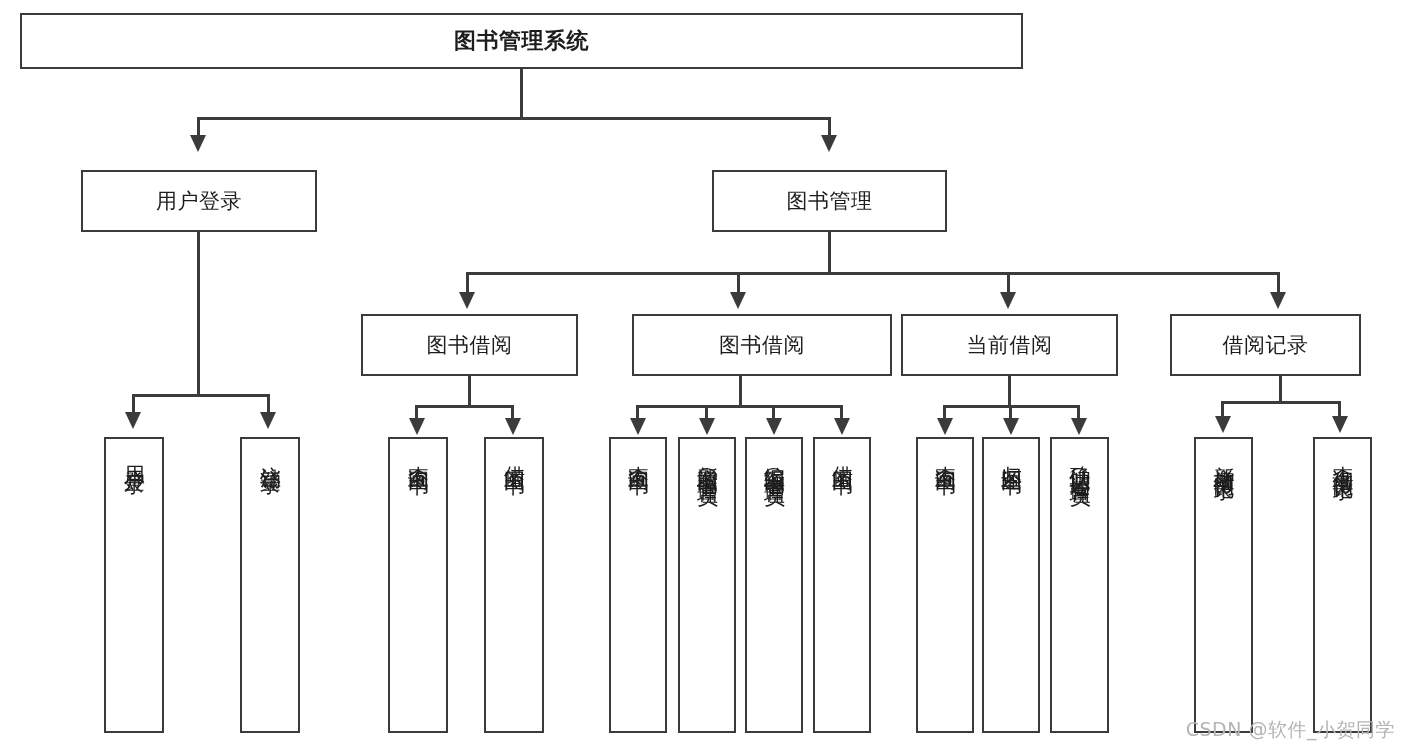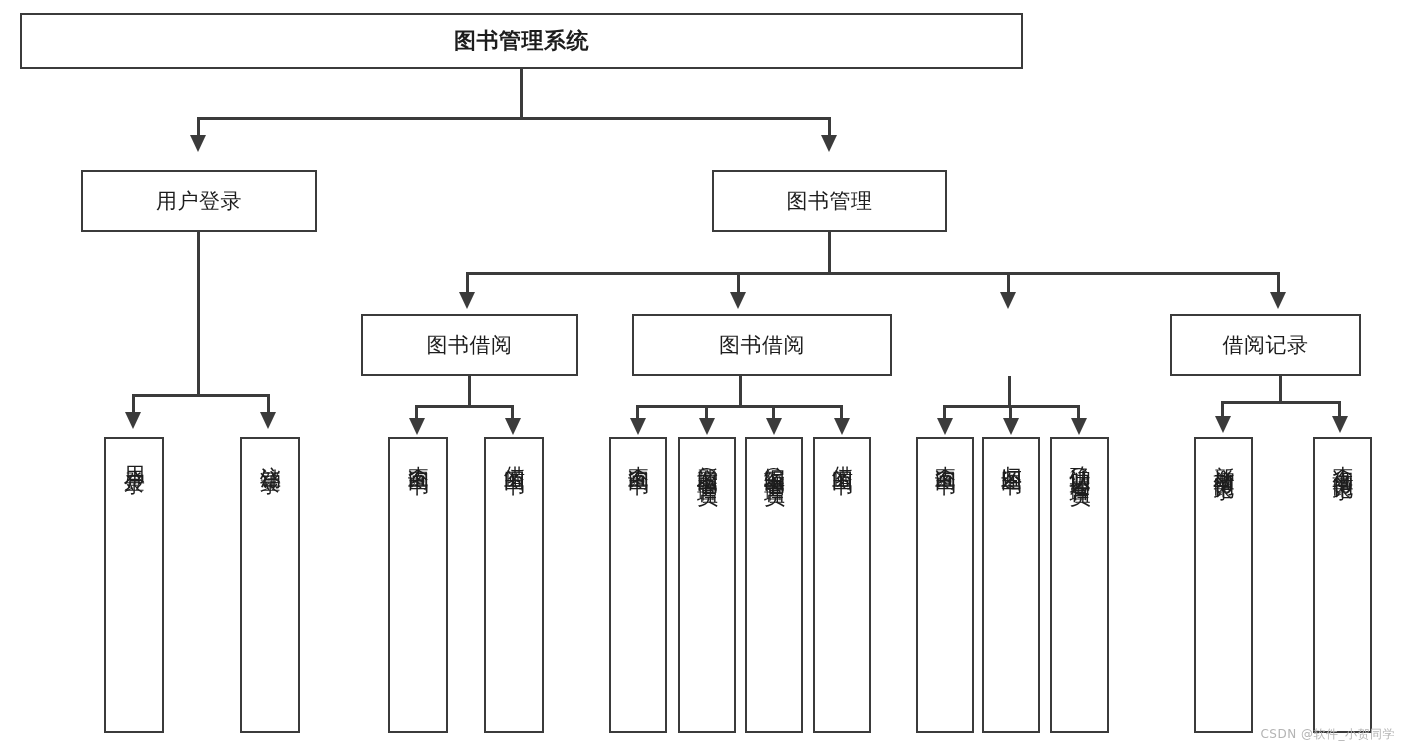--- a/index.html
+++ b/index.html
@@ -71,21 +71,21 @@
     height: 0;
     border-left: 8px solid transparent;
     border-right: 8px solid transparent;
     border-top: 17px solid #3b3b3b;
   }
   
   #watermark {
     position: absolute;
     right: 10px;
     bottom: 4px;
-    font-size: 12px;
+    font-size: 19px;
     color: #b4b4b4;
     letter-spacing: 0.5px;
     user-select: none;
     white-space: nowrap;
   }
 </style>
 </head>
 <body>
 
 <div id="canvas">
@@ -126,20 +126,23 @@
   <div class="arrow" style="left:1000px; top:292px;"></div>
   <div class="vline" style="left:1277px; top:272px; width:3px; height:22px;"></div>
   <div class="arrow" style="left:1270px; top:292px;"></div>
 
   <div class="node horiz" style="left:361px; top:314px; width:217px; height:62px;">
     <span class="label">图书借阅</span>
   </div>
   <div class="node horiz" style="left:632px; top:314px; width:260px; height:62px;">
     <span class="label">图书借阅</span>
   </div>
+  <div class="node horiz" style="left:901px; top:314px; width:217px; height:62px;">
+    <span class="label">当前借阅</span>
+  </div>
   <div class="node horiz" style="left:1170px; top:314px; width:191px; height:62px;">
     <span class="label">借阅记录</span>
   </div>
 
   <div class="vline" style="left:468px; top:376px; width:3px; height:32px;"></div>
   <div class="hline" style="left:415px; top:405px; width:98px; height:3px;"></div>
   <div class="vline" style="left:415px; top:405px; width:3px; height:15px;"></div>
   <div class="arrow" style="left:409px; top:418px;"></div>
   <div class="vline" style="left:511px; top:405px; width:3px; height:15px;"></div>
   <div class="arrow" style="left:505px; top:418px;"></div>

